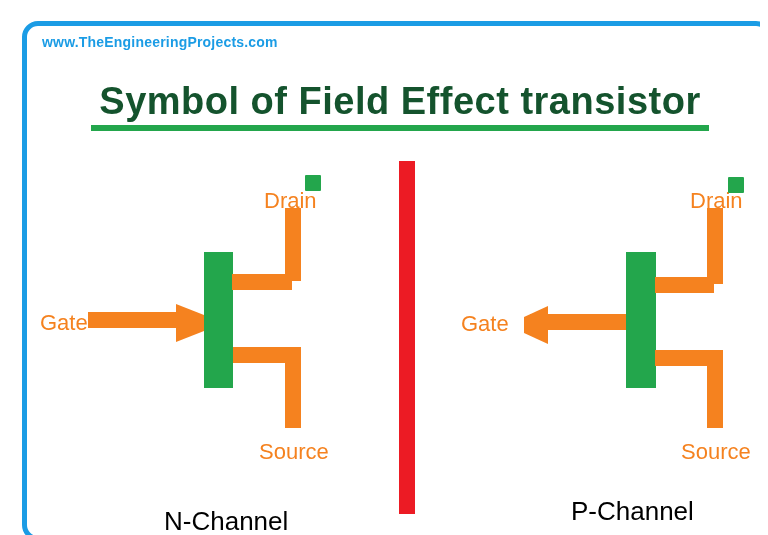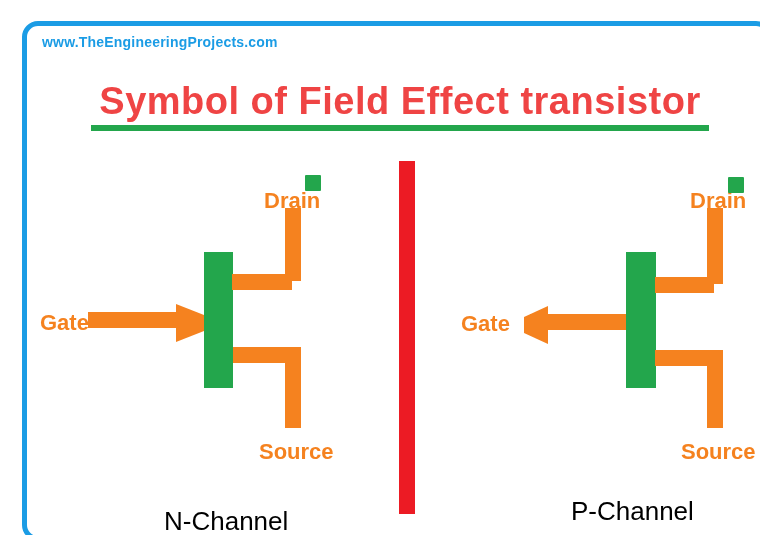--- a/index.html
+++ b/index.html
@@ -35,21 +35,21 @@
   .title-wrap {
     position: absolute;
     left: 0; top: 48px;
     width: 768px;
     text-align: center;
   }
   .title {
     display: inline-block;
     font-size: 38px;
     font-weight: bold;
-    color: #ef4444;
+    color: #14532d;
     border-bottom: 6px solid #23a64c;
     padding-bottom: 2px;
     letter-spacing: 0.5px;
   }
 
   .divider {
     position: absolute;
     left: 383px; top: 145px;
     width: 6px; height: 353px;
     background: #ec1b24;
@@ -59,21 +59,21 @@
     position: absolute;
     width: 29px; height: 136px;
     background: #23a64c;
   }
 
   .wire { position: absolute; background: #f5821f; }
 
   .lbl {
     position: absolute;
     font-size: 22px;
-    font-weight: bold;
+    font-weight: normal;
     color: #f5821f;
     white-space: nowrap;
   }
 
   .channel-lbl {
     position: absolute;
     font-size: 26px;
     font-weight: normal;
     color: #000000;
     white-space: nowrap;

